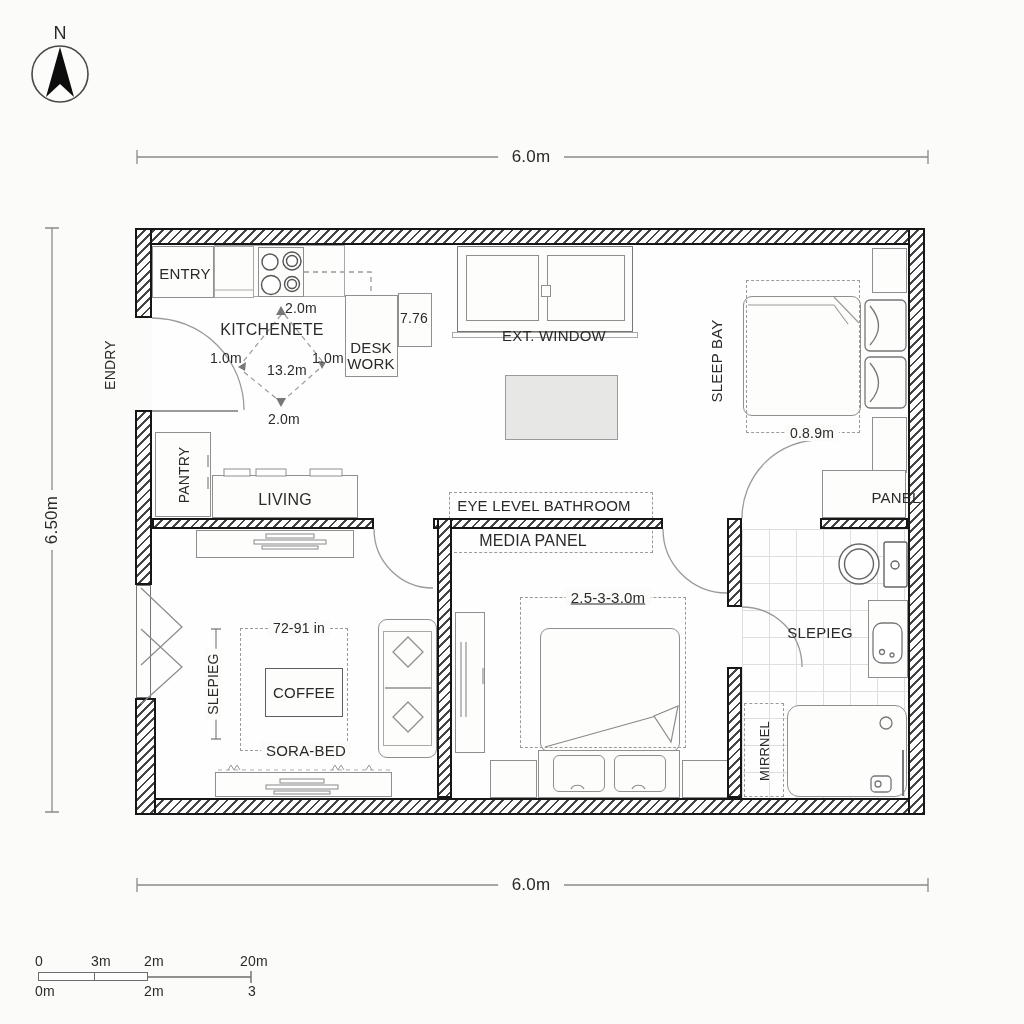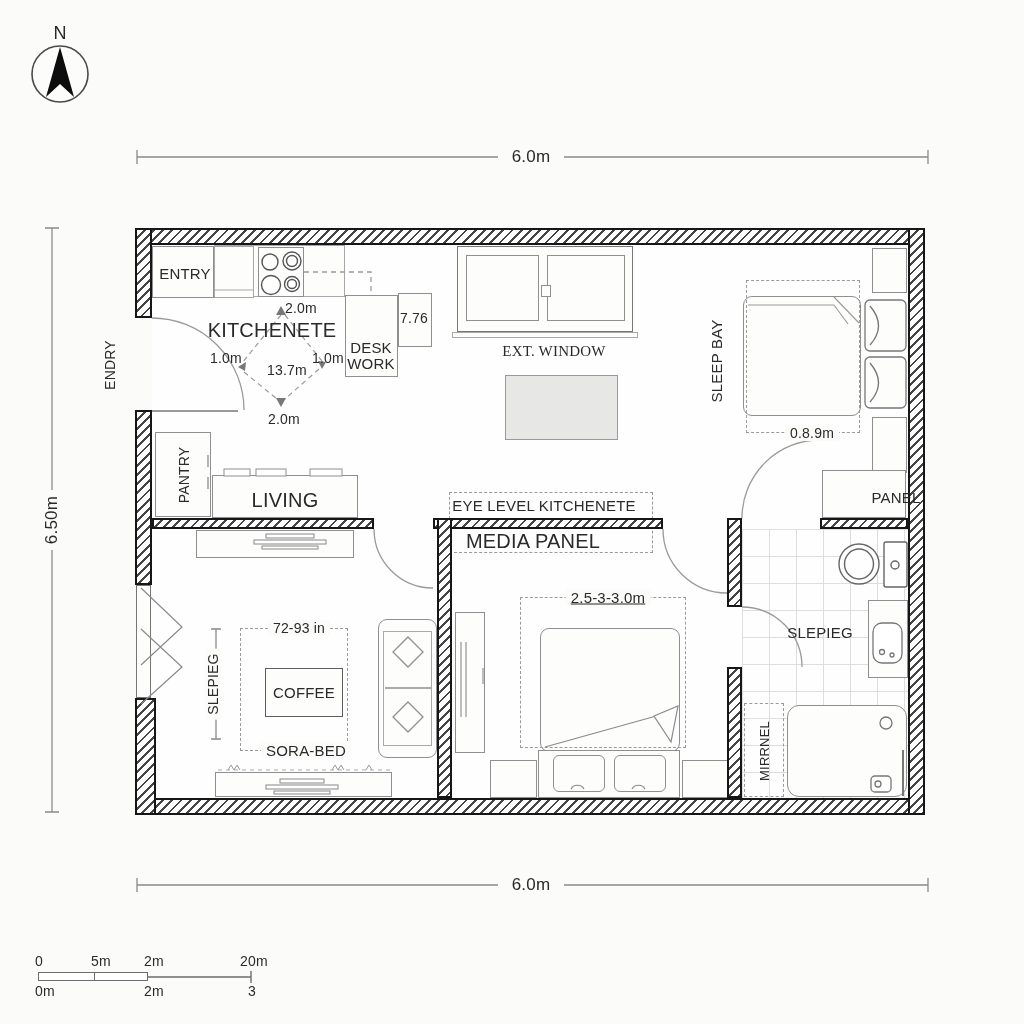--- a/index.html
+++ b/index.html
@@ -23,21 +23,21 @@
     background-image:linear-gradient(#dedede 1px,transparent 1px),
                      linear-gradient(90deg,#dedede 1px,transparent 1px);
     background-size:27px 27px;
   }
   .graytable { position:absolute; background:#e7e7e5; border:1.5px solid #9a9a9a; }
   .lbl { position:absolute; color:#2a2a2a; white-space:nowrap;
          transform:translate(-50%,-50%); letter-spacing:.2px; z-index:30; }
   .v  { transform:translate(-50%,-50%) rotate(-90deg); }
   .bg { background:#fbfbfa; padding:0 5px; }
   .s13{font-size:13px}.s14{font-size:14px}.s15{font-size:15px}
-  .s16{font-size:20px}.s17{font-size:17px}.s18{font-size:18px}
+  .s16{font-size:16px}.s17{font-size:17px}.s18{font-size:18px}
   svg.overlay { position:absolute; left:0; top:0; z-index:20; pointer-events:none; }
   .z5{z-index:5}.z8{z-index:8}.z10{z-index:10}.z15{z-index:15}
 </style>
 </head>
 <body>
 
 <div id="plan">
 
   <div style="position:absolute;left:152px;top:245px;width:756px;height:553px;background:#fefefe;"></div>
 
@@ -222,54 +222,54 @@
   <div class="lbl s17 bg v" style="left:52px;top:520px;">6.50m</div>
   <div class="lbl s17 bg" style="left:531px;top:885px;">6.0m</div>
 
   <div class="lbl s15" style="left:185px;top:273px;">ENTRY</div>
   <div class="lbl s14 v" style="left:110px;top:365px;">ENDRY</div>
 
   <div class="lbl s16" style="left:272px;top:330px;">KITCHENETE</div>
   <div class="lbl s14" style="left:301px;top:308px;">2.0m</div>
   <div class="lbl s14" style="left:226px;top:358px;">1.0m</div>
   <div class="lbl s14" style="left:328px;top:358px;">1.0m</div>
-  <div class="lbl s14" style="left:287px;top:370px;">13.7m</div>
+  <div class="lbl s14" style="left:287px;top:370px;">13.2m</div>
   <div class="lbl s14" style="left:284px;top:419px;">2.0m</div>
 
   <div class="lbl s15" style="left:371px;top:328px;margin-top:35px;">WORK</div>
   <div class="lbl s15" style="left:371px;top:347px;">DESK</div>
   <div class="lbl s14" style="left:414px;top:318px;">7.76</div>
 
-  <div class="lbl s15" style="left:554px;top:351px;font-family:Liberation Serif, serif;">EXT. WINDOW</div>
+  <div class="lbl s15" style="left:554px;top:335px;">EXT. WINDOW</div>
 
   <div class="lbl s15 v" style="left:716px;top:361px;">SLEEP BAY</div>
   <div class="lbl s14 bg" style="left:812px;top:433px;">0.8.9m</div>
   <div class="lbl s15" style="left:864px;top:497px;margin-left:32px;">PANEL</div>
 
   <div class="lbl s14 v" style="left:184px;top:475px;">PANTRY</div>
   <div class="lbl s16" style="left:285px;top:500px;">LIVING</div>
 
-  <div class="lbl s15" style="left:544px;top:505px;">EYE LEVEL KITCHENETE</div>
+  <div class="lbl s15" style="left:544px;top:505px;">EYE LEVEL BATHROOM</div>
   <div class="lbl s16" style="left:533px;top:541px;">MEDIA PANEL</div>
 
   <div class="lbl s14 v bg" style="left:213px;top:684px;">SLEPIEG</div>
-  <div class="lbl s14 bg" style="left:299px;top:628px;">72-93 in</div>
+  <div class="lbl s14 bg" style="left:299px;top:628px;">72-91 in</div>
   <div class="lbl s15" style="left:304px;top:692px;">COFFEE</div>
   <div class="lbl s15 bg" style="left:306px;top:750px;">SORA-BED</div>
 
   <div class="lbl s15 bg" style="left:608px;top:597px;text-decoration:underline;">2.5-3-3.0m</div>
 
   <div class="lbl s15" style="left:820px;top:632px;">SLEPIEG</div>
   <div class="lbl s13 v" style="left:764px;top:751px;">MIRRNEL</div>
 
   <div>
     <div style="position:absolute;left:38px;top:972px;width:110px;height:9px;border:1.4px solid #6d6d6d;background:#fff;"></div>
     <div style="position:absolute;left:94px;top:972px;width:1.4px;height:9px;background:#6d6d6d;"></div>
     <div class="lbl s14" style="left:39px;top:961px;">0</div>
-    <div class="lbl s14" style="left:101px;top:961px;">5m</div>
+    <div class="lbl s14" style="left:101px;top:961px;">3m</div>
     <div class="lbl s14" style="left:154px;top:961px;">2m</div>
     <div class="lbl s14" style="left:254px;top:961px;">20m</div>
     <div class="lbl s14" style="left:45px;top:991px;">0m</div>
     <div class="lbl s14" style="left:154px;top:991px;">2m</div>
     <div class="lbl s14" style="left:252px;top:991px;">3</div>
   </div>
 
 </div>
 
 </body></html>

